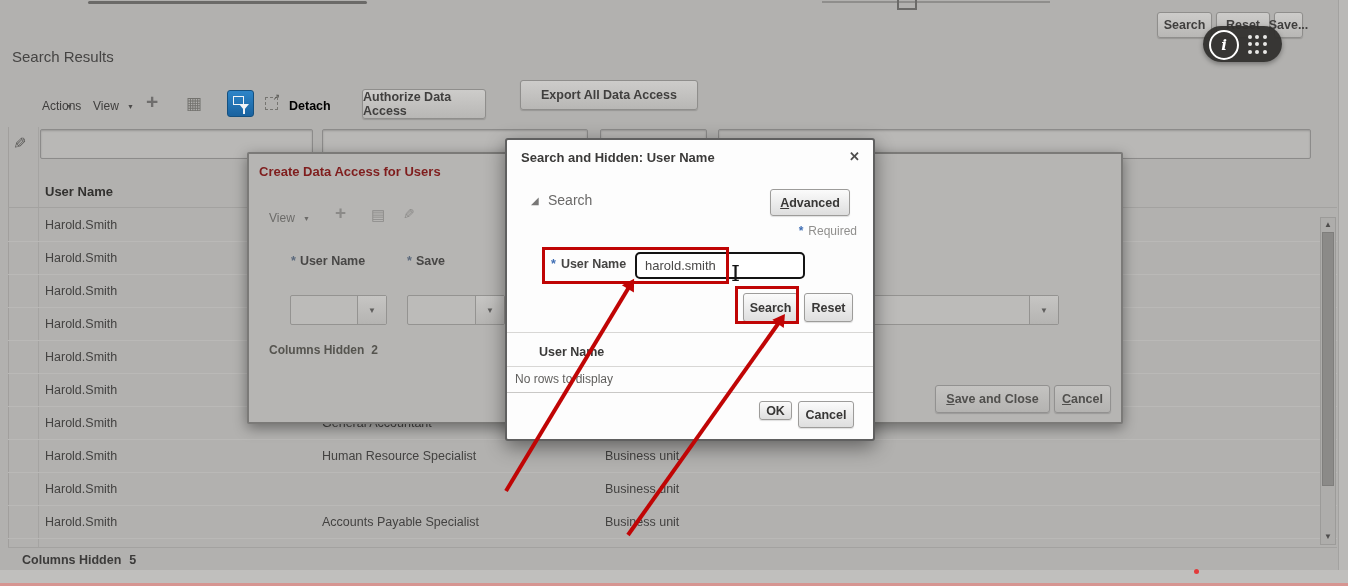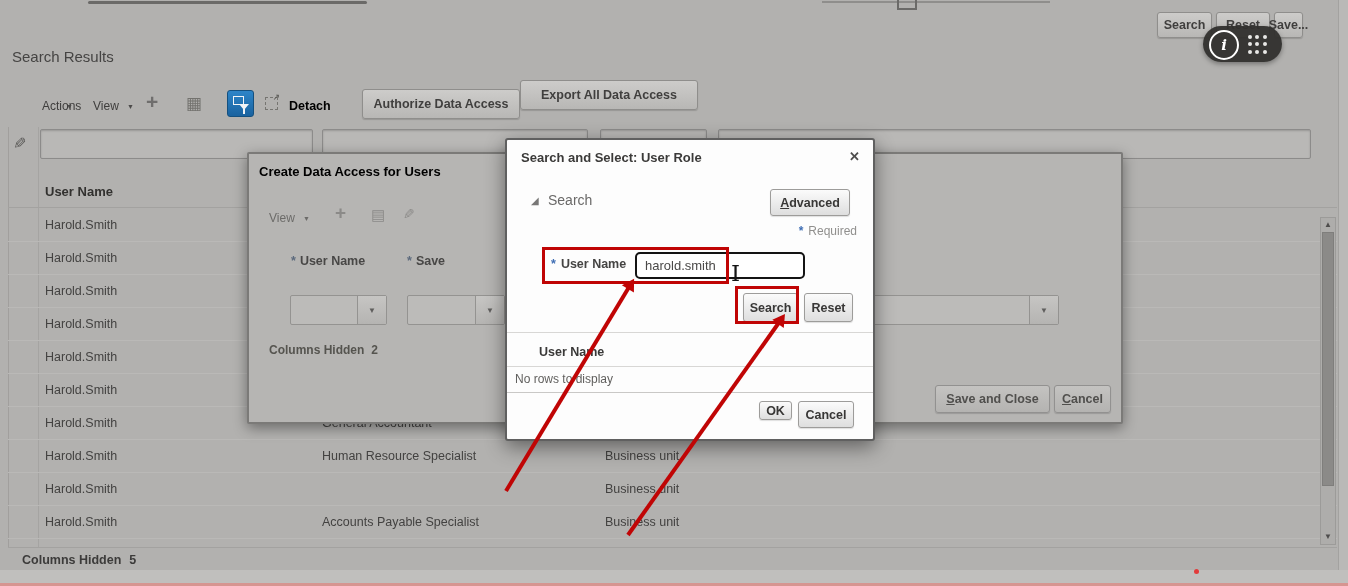--- a/index.html
+++ b/index.html
@@ -53,21 +53,21 @@
   .tb-grid{left:186px;top:93px;font-size:17px;color:#73726e;}
   .qbe-btn{left:227px;top:90px;width:27px;height:27px;border-radius:3px;box-sizing:border-box;
         background:linear-gradient(#2e85c8,#19629f);border:1px solid #14507f;z-index:2;}
   .qbe-table{position:absolute;left:5px;top:5px;width:9px;height:7px;border:1.5px solid #f2f4f6;}
   .qbe-funnel{position:absolute;left:11px;top:13px;width:0;height:0;
         border-left:5px solid transparent;border-right:5px solid transparent;border-top:6px solid #f2f4f6;}
   .qbe-stem{position:absolute;left:15px;top:18px;width:2px;height:5px;background:#f2f4f6;}
   .detach-icon{left:265px;top:97px;width:13px;height:13px;border:1.5px dashed #767571;box-sizing:border-box;}
   .detach-arrow{position:absolute;right:-3px;top:-6px;font-size:9px;color:#565551;}
   .tb-detach{left:289px;top:99px;font-weight:bold;font-size:12.5px;color:#000000;}
-  .btn-authorize{left:362px;top:89px;width:158px;height:30px;}
+  .btn-authorize{left:362px;top:89px;width:124px;height:30px;}
   .btn-export{left:520px;top:80px;width:178px;height:30px;}
 
   
   .qbe-pencil{left:13px;top:134px;font-size:16px;color:#5b5a58;transform:scaleX(-1);}
   .filter-input{position:absolute;top:129px;height:30px;box-sizing:border-box;
         background:#b9b8b6;border:1px solid #8c8b8a;border-radius:2px;
         box-shadow:inset 0 1px 2px rgba(0,0,0,.18);}
   .f1{left:40px;width:273px;} .f2{left:322px;width:266px;}
   .f3{left:600px;width:107px;} .f4{left:718px;width:593px;}
 
@@ -93,21 +93,21 @@
   .cols-hidden{left:22px;top:553px;font-weight:bold;font-size:12.5px;color:#3c3b3a;}
   .cols-hidden b{margin-left:8px;}
   .footer-strip{left:0;top:570px;width:1348px;height:16px;background:#c0bfbd;}
   .pink-line{left:0;top:583px;width:1348px;height:3px;background:#d69591;}
   .red-dot{left:1194px;top:569px;width:5px;height:5px;border-radius:50%;background:#e23b3b;}
 
   
   .cda{left:247px;top:152px;width:876px;height:272px;z-index:10;
        background:#b6b5b3;border:2px solid #7b7a78;border-radius:2px;
        box-shadow:0 4px 14px rgba(0,0,0,.4);box-sizing:border-box;}
-  .cda-title{position:absolute;left:10px;top:10px;font-size:13px;font-weight:bold;color:#000000;}
+  .cda-title{position:absolute;left:10px;top:10px;font-size:13px;font-weight:bold;color:#7f1d1d;}
   .cda-view{position:absolute;left:20px;top:57px;font-size:12px;color:#6c6b69;}
   .cda-view-caret{position:absolute;left:54px;top:61px;font-size:7px;color:#6c6b69;}
   .cda-plus{position:absolute;left:86px;top:48px;font-size:19px;font-weight:bold;color:#8b8a88;}
   .cda-list{position:absolute;left:122px;top:52px;font-size:15px;color:#8b8a88;}
   .cda-pencil{position:absolute;left:154px;top:52px;font-size:14px;color:#8b8a88;transform:scaleX(-1);}
   .cda-h{position:absolute;top:100px;font-size:12.5px;font-weight:bold;color:#48474	6;color:#484746;}
   .cda-h .req{color:#5c6a7d;margin-right:4px;font-weight:bold;}
   .cda-h-user{left:42px;} .cda-h-role{left:158px;}
   .combo{position:absolute;top:141px;height:30px;background:#bcbbb9;border:1px solid #949391;
          border-radius:2px;box-sizing:border-box;}
@@ -312,21 +312,21 @@
 
   <div class="dim-btn btn-savclose">
       <span class="ak">Save and Close</span>
     </div>
   <div class="dim-btn btn-cda-cancel">
       <span class="ak">Cancel</span>
     </div>
 </div>
 
 <div class="abs modal">
-  <div class="m-title">Search and Select: User Role</div>
+  <div class="m-title">Search and Hidden: User Name</div>
   <div class="m-close">✕</div>
 
   <div class="m-disc">◢</div>
   <div class="m-search-lbl">Search</div>
   <div class="modal-btn btn-advanced">
       <span class="ak">Advanced</span>
     </div>
 
   <div class="m-required"><span class="star">*</span><span>Required</span></div>
 

